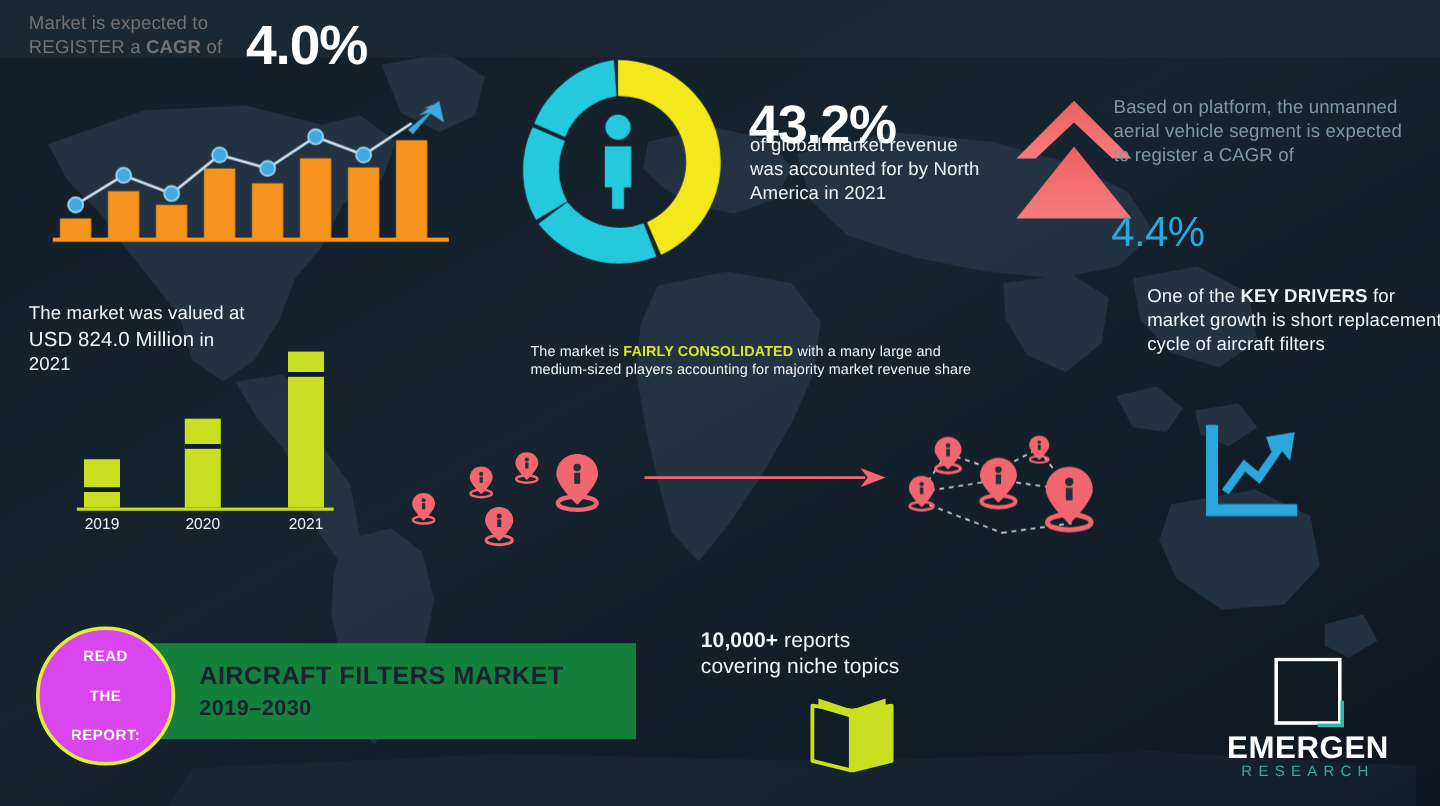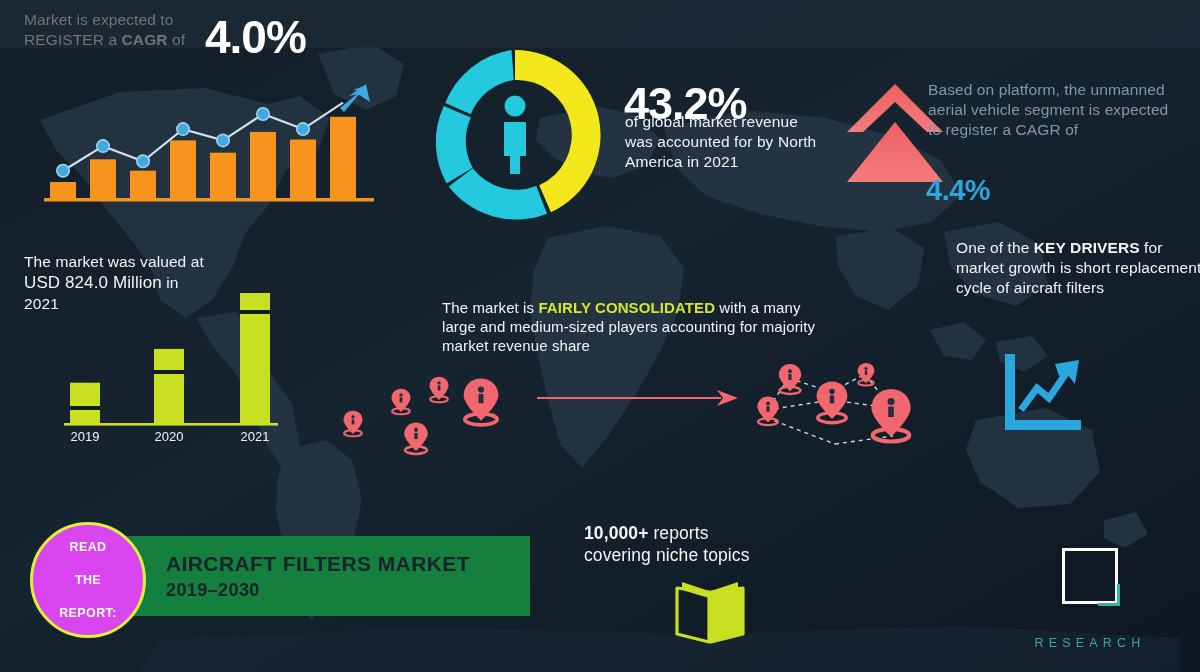--- a/index.html
+++ b/index.html
@@ -30,34 +30,34 @@
 
   
   #pct-big{left:624px;top:58px;font-size:45px;font-weight:bold;letter-spacing:-1px;color:#ffffff;margin-top:17px;}
   #pct-sub{left:625px;top:112px;width:200px;font-size:15.5px;color:#eef3f6;}
 
   
   #tri{left:845px;top:82px;width:100px;height:105px;}
 
   
   #plat-text{left:928px;top:80px;width:248px;font-size:15.5px;color:#7f98a8;}
-  #plat-pct{left:926px;top:172px;font-size:29px;font-weight:bold;color:#2ca7dd;letter-spacing:-.5px;}
+  #plat-pct{left:926px;top:172px;font-size:35px;font-weight:normal;color:#2ca7dd;letter-spacing:-.5px;}
 
   
   #kd-text{left:956px;top:238px;width:255px;font-size:15.5px;color:#f0f5f8;}
 
   
   #val-text{left:24px;top:252px;width:250px;font-size:15.5px;color:#f0f5f8;}
   #val-text .big{font-size:17px;font-weight:normal;}
 
   
   #greenchart{left:50px;top:278px;width:250px;height:170px;}
 
   
-  #cons-text{left:442px;top:286px;width:380px;font-size:15px;color:#f0f5f8;margin-top:12px;}
+  #cons-text{left:442px;top:286px;width:380px;font-size:12px;color:#f0f5f8;}
   .lime{color:#d7e62a;font-weight:bold;}
 
   
   #pins-left{left:325px;top:355px;width:215px;height:110px;}
   #pins-right{left:735px;top:348px;width:200px;height:122px;}
   #arrow{left:535px;top:385px;width:205px;height:26px;}
 
   
   #lineicon{left:995px;top:348px;width:92px;height:92px;}
 
@@ -322,16 +322,17 @@
   <svg id="book" class="layer" viewBox="0 0 76 68">
     <path d="M37 14 L37 64 L5 56 L5 10 Z" fill="#101c26" stroke="#c8e021" stroke-width="3.2" stroke-linejoin="round"></path>
     <path d="M39 14 L39 64 L71 56 L71 10 Z" fill="#c8e021" stroke="#c8e021" stroke-width="3.2" stroke-linejoin="round"></path>
     <path d="M10 4 L37 13 L37 20 L10 12 Z" fill="#c8e021"></path>
     <path d="M66 4 L39 13 L39 20 L66 12 Z" fill="#c8e021"></path>
   </svg>
 
   <div id="logo" class="layer">
     <div id="logo-sq"></div>
     <div id="logo-sq-accent"></div>
+    <div id="logo-name">EMERGEN</div>
     <div id="logo-sub">RESEARCH</div>
   </div>
 
 </div>
 
 </body></html>

